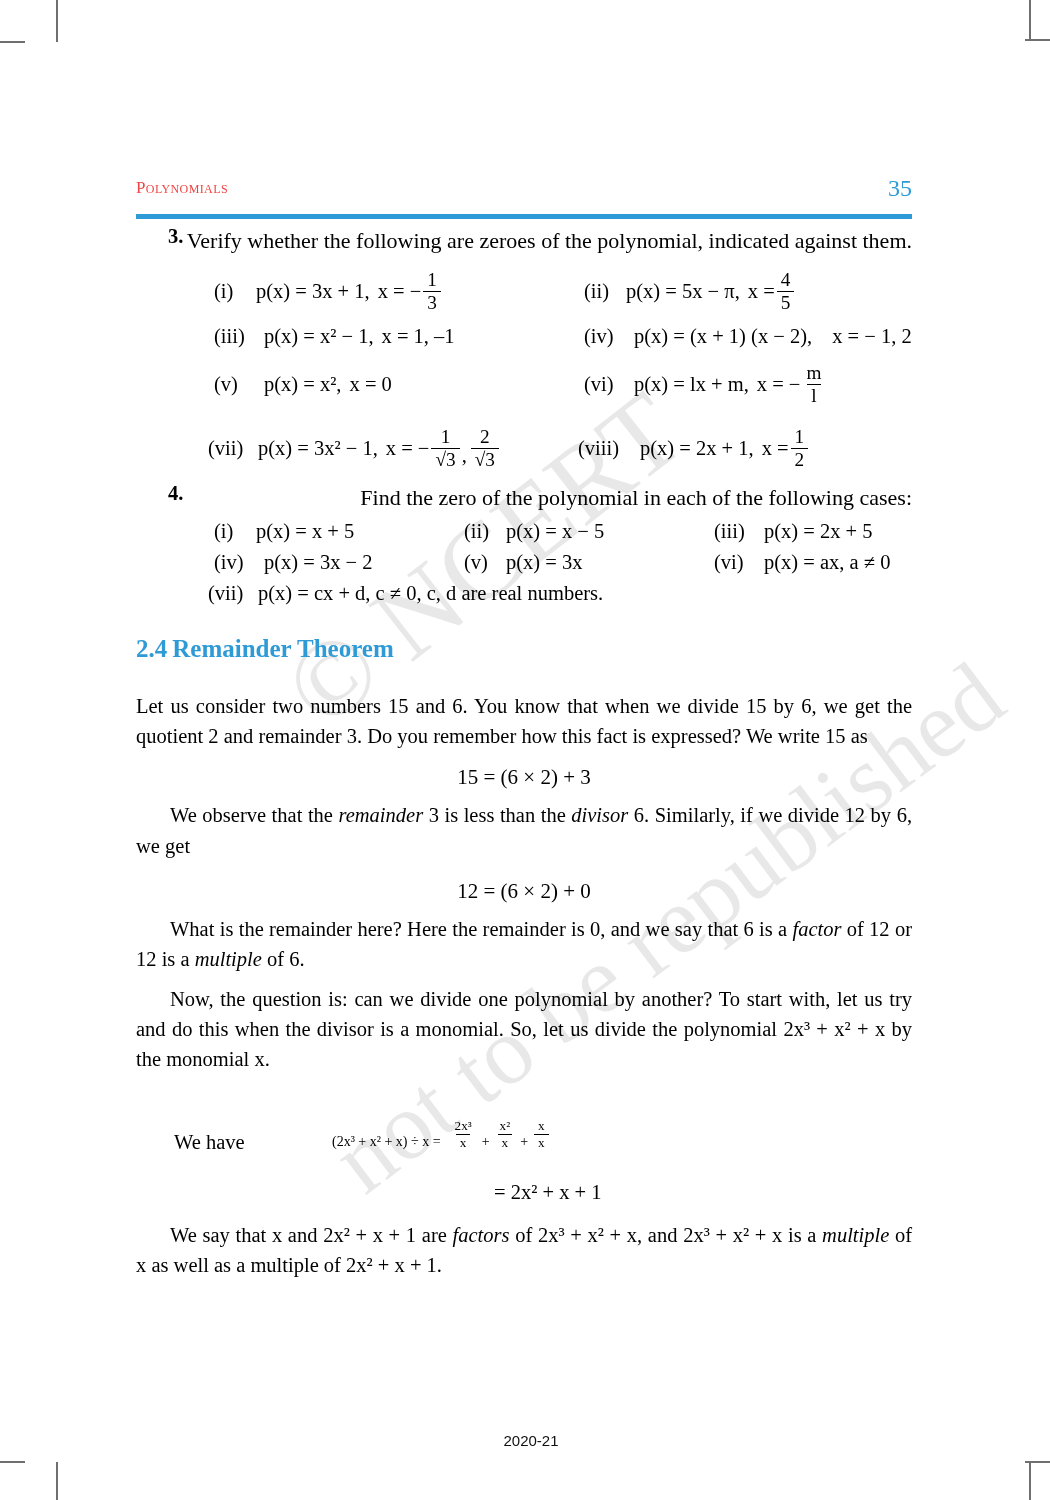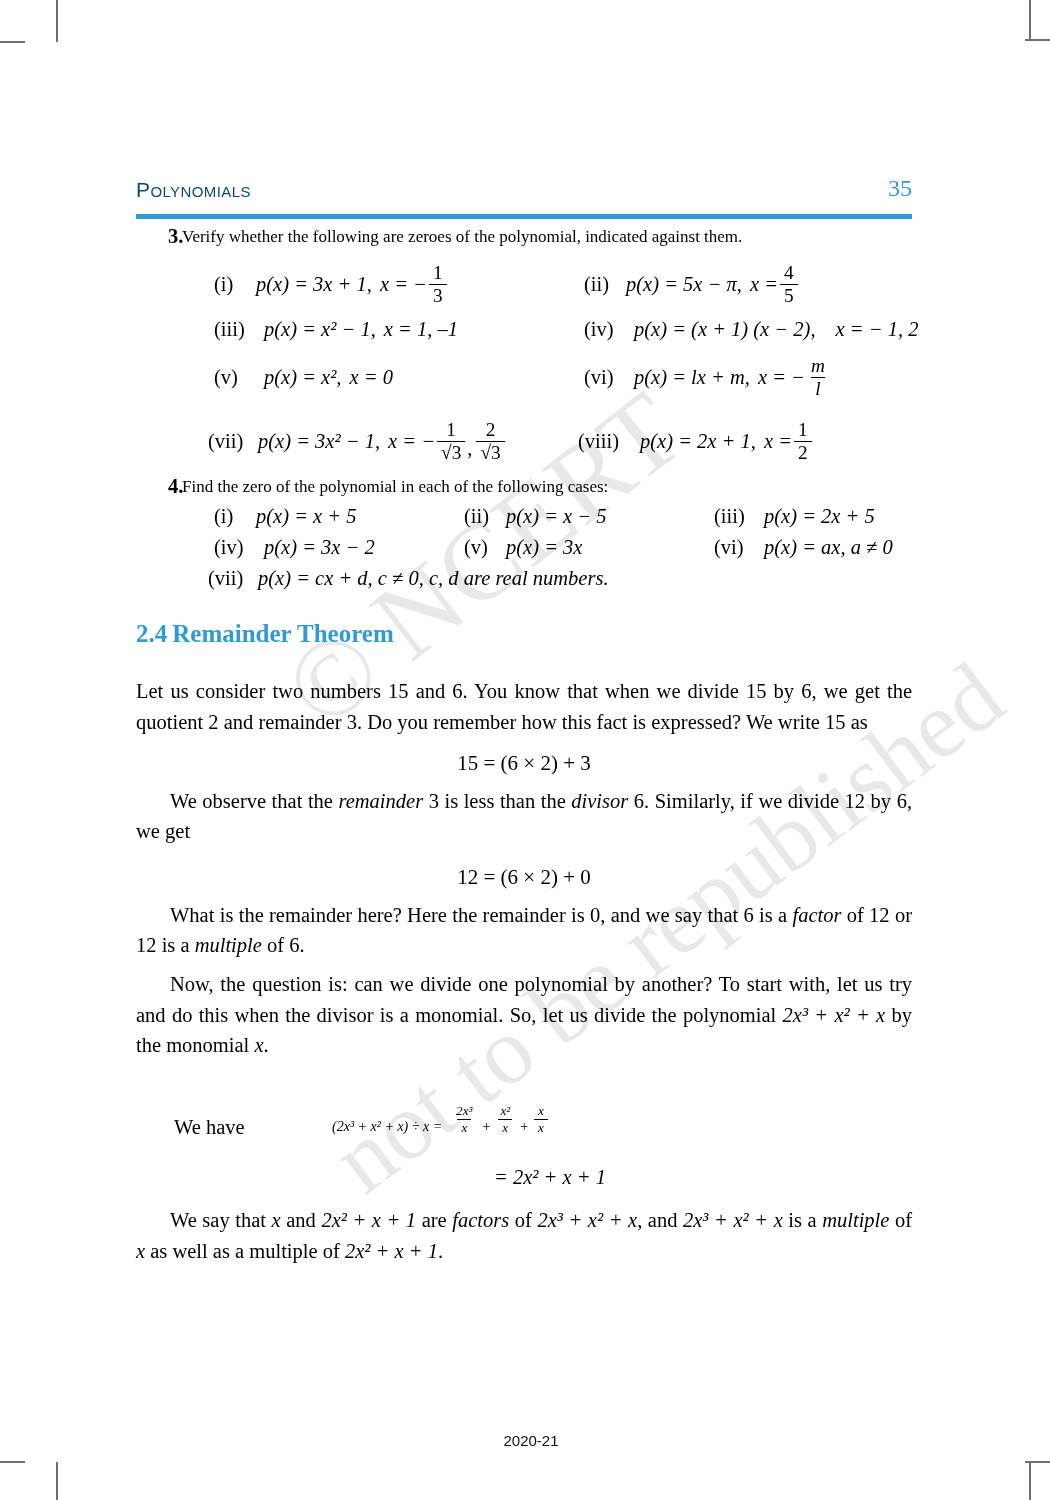--- a/index.html
+++ b/index.html
@@ -24,50 +24,50 @@
   #cm-br-v{left:1029px;top:1462px;height:38px;}
   #cm-br-h{left:1025px;top:1461px;width:25px;}
 
   
   .page{position:absolute;left:136px;top:178px;width:776px;}
 
   
   .runhead{position:relative;height:34px;}
   .runhead .chapname{
     position:absolute;left:0;top:0;
-    color:#0c4a6e;
+    color:#ef4444;
     font-variant:small-caps;
-    font-size:21px;
+    font-size:17px;
     letter-spacing:.4px;
-    font-family:Liberation Sans, sans-serif;
+    font-family:Liberation Serif, serif;
   }
   .runhead .pageno{
     position:absolute;right:0;top:-3px;
     color:#2e9ad6;font-size:24px;
   }
   .rule{height:5px;background:#2e9ad6;margin-top:2px;}
 
   
   .para{
     font-size:20.5px;line-height:1.48;
     text-align:justify;
     margin:9px 0 0 0;
   }
   .para.indent{text-indent:34px;}
   .it{font-style:italic;}
-  .mi{font-style:italic;}
+  .mi{}
 
   
   .qrow{display:flex;margin-top:6px;}
   .qnum{
     width:46px;flex:0 0 46px;
     font-weight:bold;font-size:20.5px;
     padding-left:32px;box-sizing:border-box;
   }
-  .qtext{font-size:17px;line-height:1.45;flex:1;}
+  .qtext{font-size:22px;line-height:1.45;flex:1;text-align:right;}
 
   
   .items{margin-left:78px;}
   .itrow{display:flex;align-items:flex-start;}
   .itrow.tall{min-height:58px;align-items:center;}
   .item{display:flex;align-items:center;font-size:20.5px;}
   .lbl{flex:0 0 auto;white-space:nowrap;margin-right:6px;}
   .lbl.w3{min-width:36px;}
   .lbl.w4{min-width:44px;}
   .expr{white-space:nowrap;}

